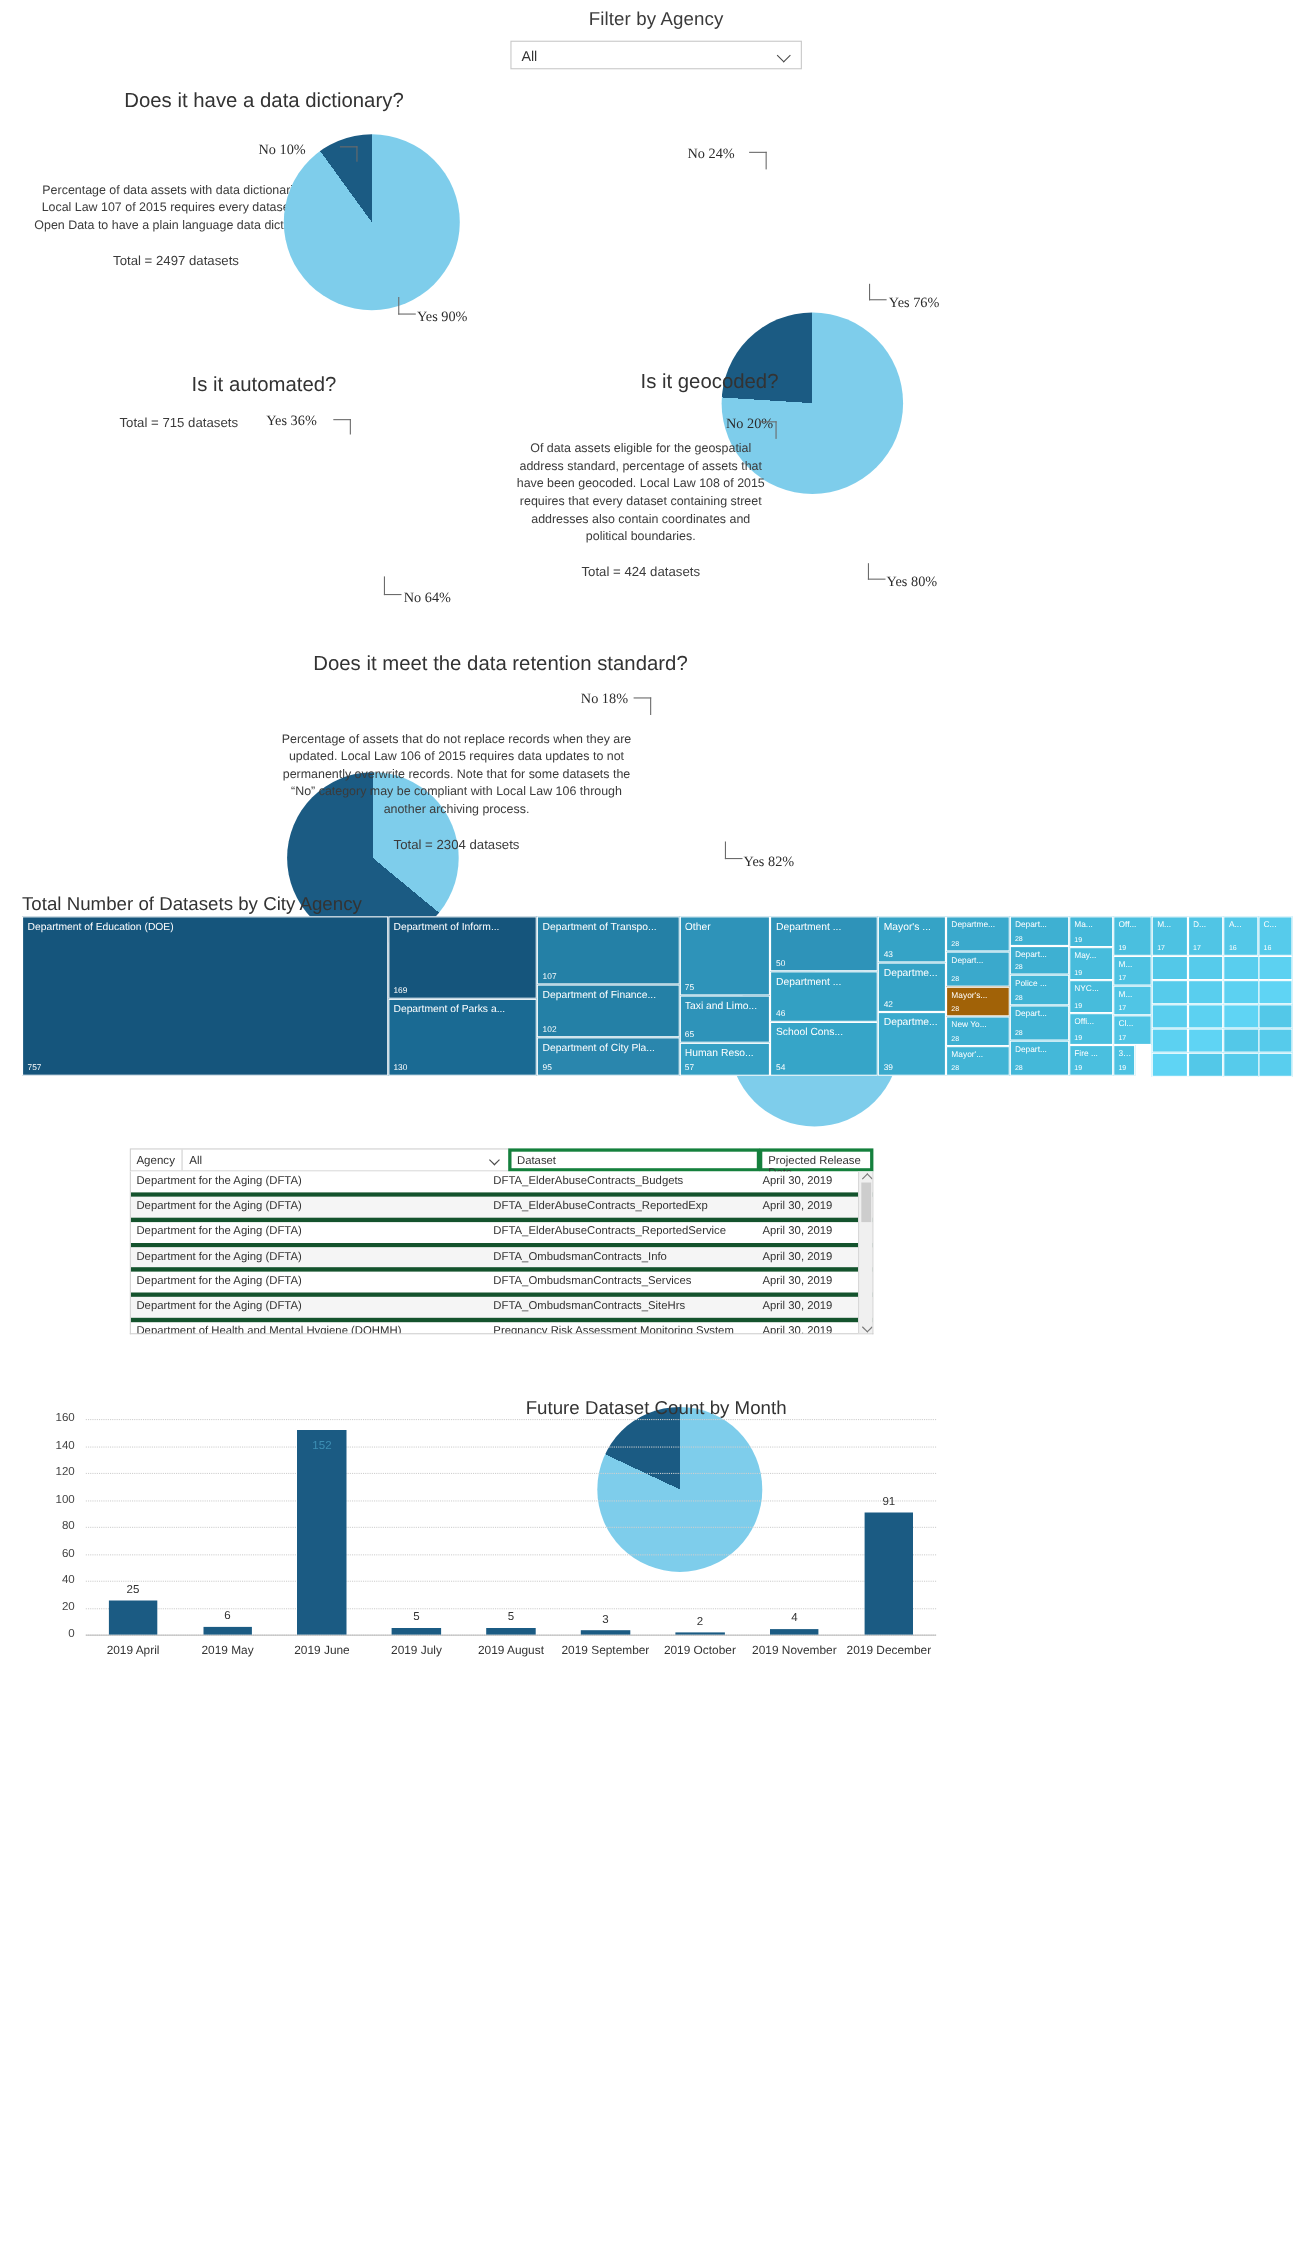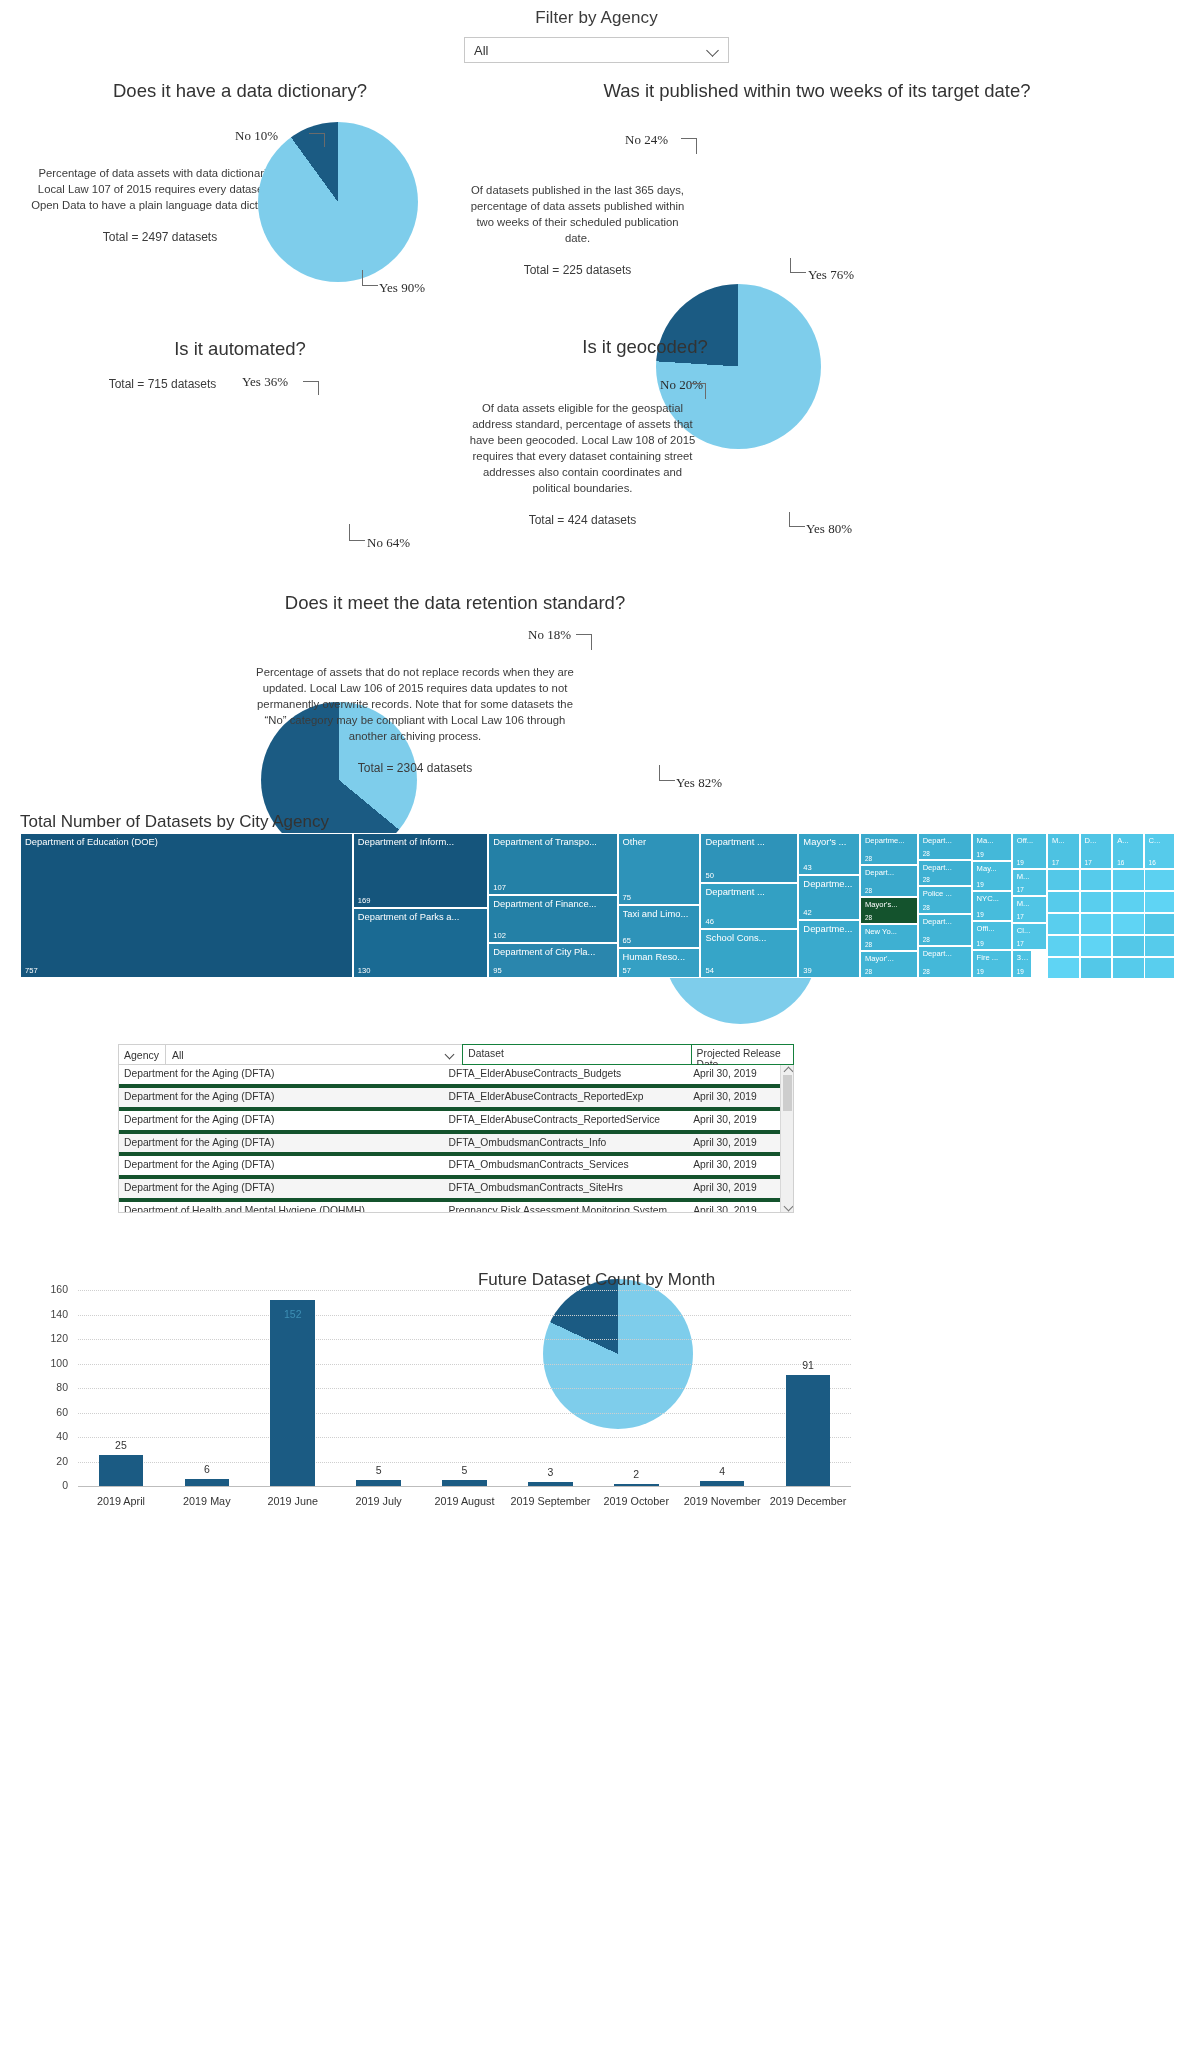--- a/index.html
+++ b/index.html
@@ -51,21 +51,21 @@
   .tile.tiny .vl{font-size:6.4px;}
 
   
   .tbl-title{position:absolute;font-size:17px;color:#333;text-align:center;width:1193px;left:0;}
   .tbl-wrap{position:absolute;left:118px;top:1044px;width:676px;}
   .tbl-filter{display:flex;height:21px;border:1px solid #d0d0d0;box-sizing:border-box;background:#fff;}
   .tbl-filter .lab{font-size:10.5px;padding:4px 6px 0 5px;color:#333;border-right:1px solid #d0d0d0;}
   .tbl-filter .val{font-size:10.5px;padding:4px 0 0 6px;color:#333;flex:1;position:relative;}
   .tbl-filter .val .chev{right:7px;top:5px;width:9px;height:9px;}
   .tbl-filter .val .chev:before{width:6px;height:6px;border-width:1.1px;}
-  .hdr-cell{font-size:10.3px;color:#333;background:#fff;border:1px solid #15803d;box-sizing:border-box;padding:3px 5px;height:21px;}
+  .hdr-cell{font-size:10.3px;color:#333;background:#fff;border:3px solid #15803d;box-sizing:border-box;padding:3px 5px;height:21px;}
   .grid{border:1px solid #d0d0d0;border-top:none;box-sizing:border-box;position:relative;height:148px;overflow:hidden;background:#fff;}
   .grow{display:flex;border-bottom:4px solid #14532d;box-sizing:border-box;}
   .grow:nth-child(even){background:#f5f5f5;}
   .gcell{font-size:10.3px;color:#333;padding:3px 5px;box-sizing:border-box;line-height:1.25;}
   .sb{position:absolute;right:0;top:0;width:13px;height:148px;background:#f0f0f0;border-left:1px solid #d8d8d8;box-sizing:border-box;}
   .sb .thumb{position:absolute;left:2px;top:10px;width:9px;height:36px;background:#cdcdcd;}
   .sb .ar{position:absolute;left:3.5px;width:6px;height:6px;border-left:1.2px solid #777;border-top:1.2px solid #777;}
   .sb .ar.up{top:3px;transform:rotate(45deg);}
   .sb .ar.dn{bottom:3px;transform:rotate(225deg);}
   .sort-ar{font-size:7px;color:#555;display:block;line-height:.8;}
@@ -107,25 +107,20 @@
   <div class="lead-line" style="left:309px;top:133px;width:22px;height:14px;">
     <div class="h" style="left:0;top:0;width:16px;"></div>
     <div class="v" style="left:15px;top:0;height:14px;"></div>
   </div>
   <div class="leader" style="left:379px;top:280px;">Yes 90%</div>
   <div class="lead-line" style="left:362px;top:270px;width:20px;height:18px;">
     <div class="v" style="left:0;top:0;height:16px;"></div>
     <div class="h" style="left:0;top:15px;width:16px;"></div>
   </div>
 
-  <div class="panel" style="left:455px;top:80px;width:720px;">
-    <div class="panel-title" style="width:748px;margin-left:-12px;">Was it published within two weeks of its target date?</div>
-    <div class="panel-desc" style="width:215px;margin:80px 0 0 15px;">Of datasets published in the last 365 days, percentage of data assets published within two weeks of their scheduled publication date.</div>
-    <div class="panel-total" style="width:215px;margin-left:15px;">Total = 225 datasets</div>
-  </div>
 
   <div class="pie" style="left:656px;top:124px;width:165px;height:165px;
        background:conic-gradient(from 0deg,#7ecdeb 0deg 273.6deg,#1b5b83 273.6deg 360deg);"></div>
   <div class="leader" style="left:625px;top:132px;">No 24%</div>
   <div class="lead-line" style="left:681px;top:138px;width:22px;height:16px;">
     <div class="h" style="left:0;top:0;width:16px;"></div>
     <div class="v" style="left:15px;top:0;height:16px;"></div>
   </div>
   <div class="leader" style="left:808px;top:267px;">Yes 76%</div>
   <div class="lead-line" style="left:790px;top:258px;width:20px;height:17px;">
@@ -252,21 +247,21 @@
         <span class="vl">39</span>
       </div>
       <div class="tile tiny" style="left:839.8858695652174px;top:0px;width:57.74999999999999px;height:32px;background:#3aa9cc;">
         <span class="nm">Departme...</span>
         <span class="vl">28</span>
       </div>
       <div class="tile tiny" style="left:839.8858695652174px;top:32px;width:57.74999999999999px;height:32px;background:#3aa9cc;">
         <span class="nm">Depart...</span>
         <span class="vl">28</span>
       </div>
-      <div class="tile tiny" style="left:839.8858695652174px;top:64px;width:57.74999999999999px;height:27px;background:#14532d;">
+      <div class="tile tiny" style="left:839.8858695652174px;top:64px;width:57.74999999999999px;height:27px;background:#a16207;">
         <span class="nm">Mayor's...</span>
         <span class="vl">28</span>
       </div>
       <div class="tile tiny" style="left:839.8858695652174px;top:91px;width:57.74999999999999px;height:27px;background:#3eb0d2;">
         <span class="nm">New Yo...</span>
         <span class="vl">28</span>
       </div>
       <div class="tile tiny" style="left:839.8858695652174px;top:118px;width:57.74999999999999px;height:27px;background:#41b4d5;">
         <span class="nm">Mayor'...</span>
         <span class="vl">28</span>

